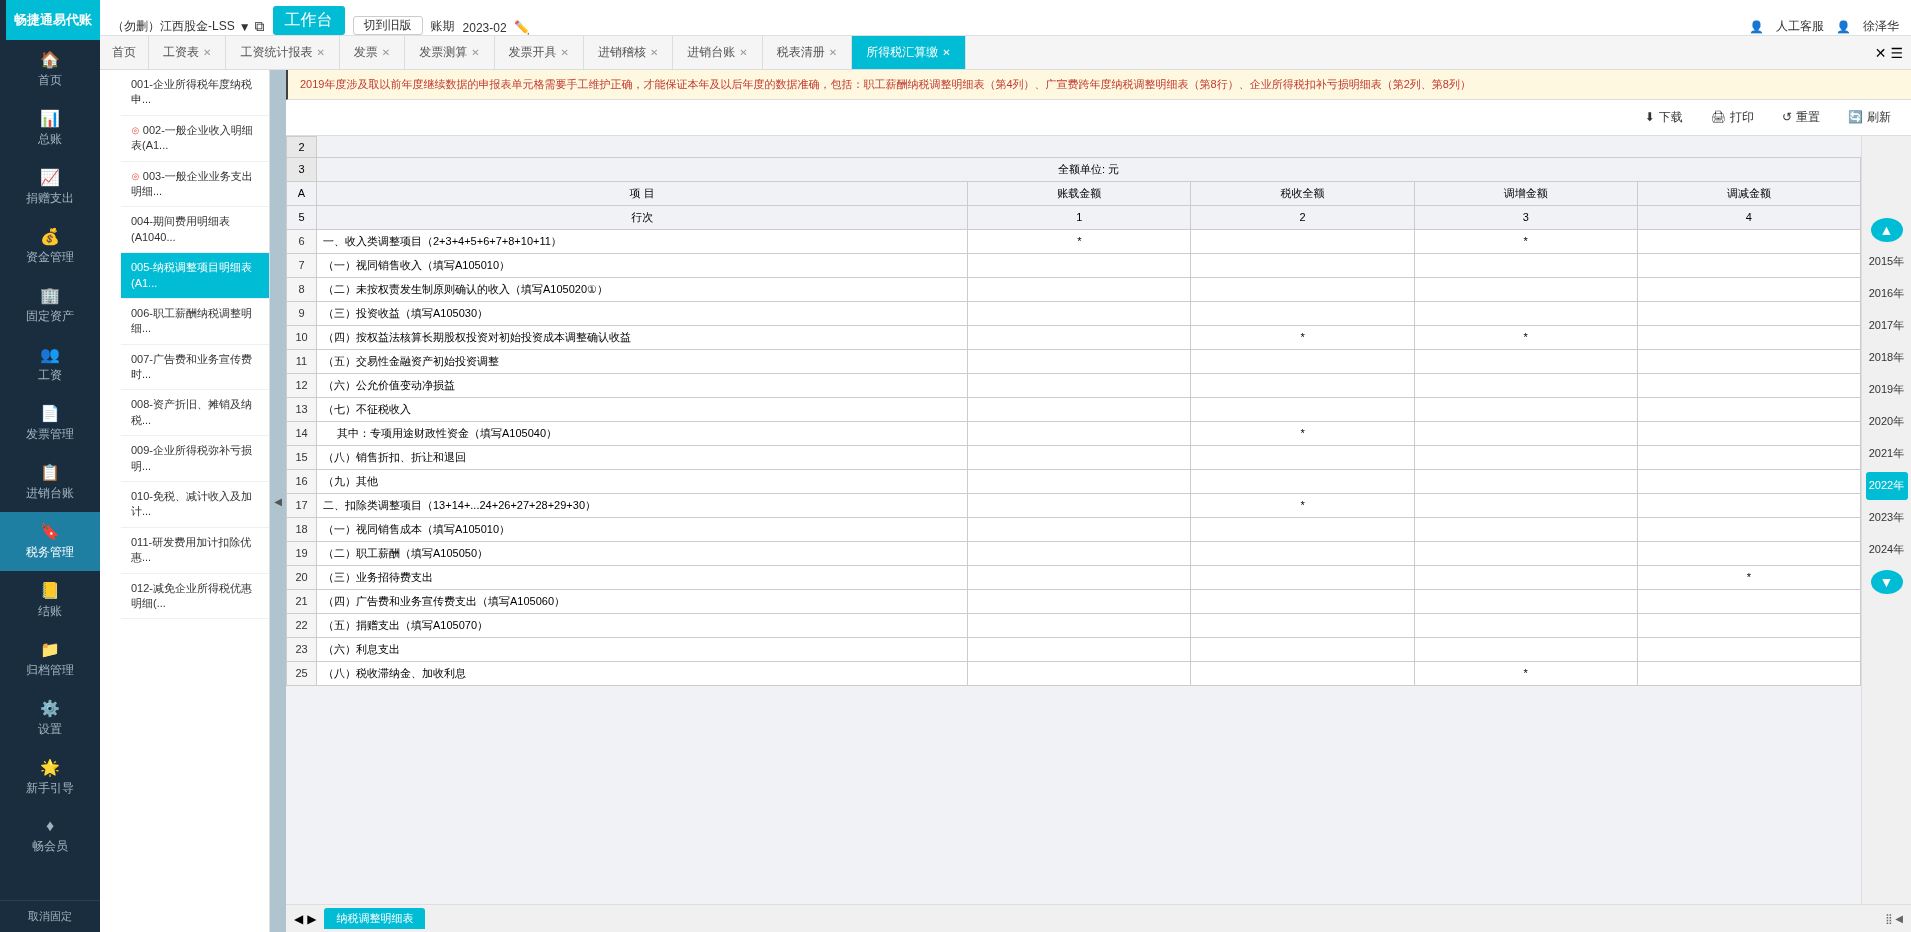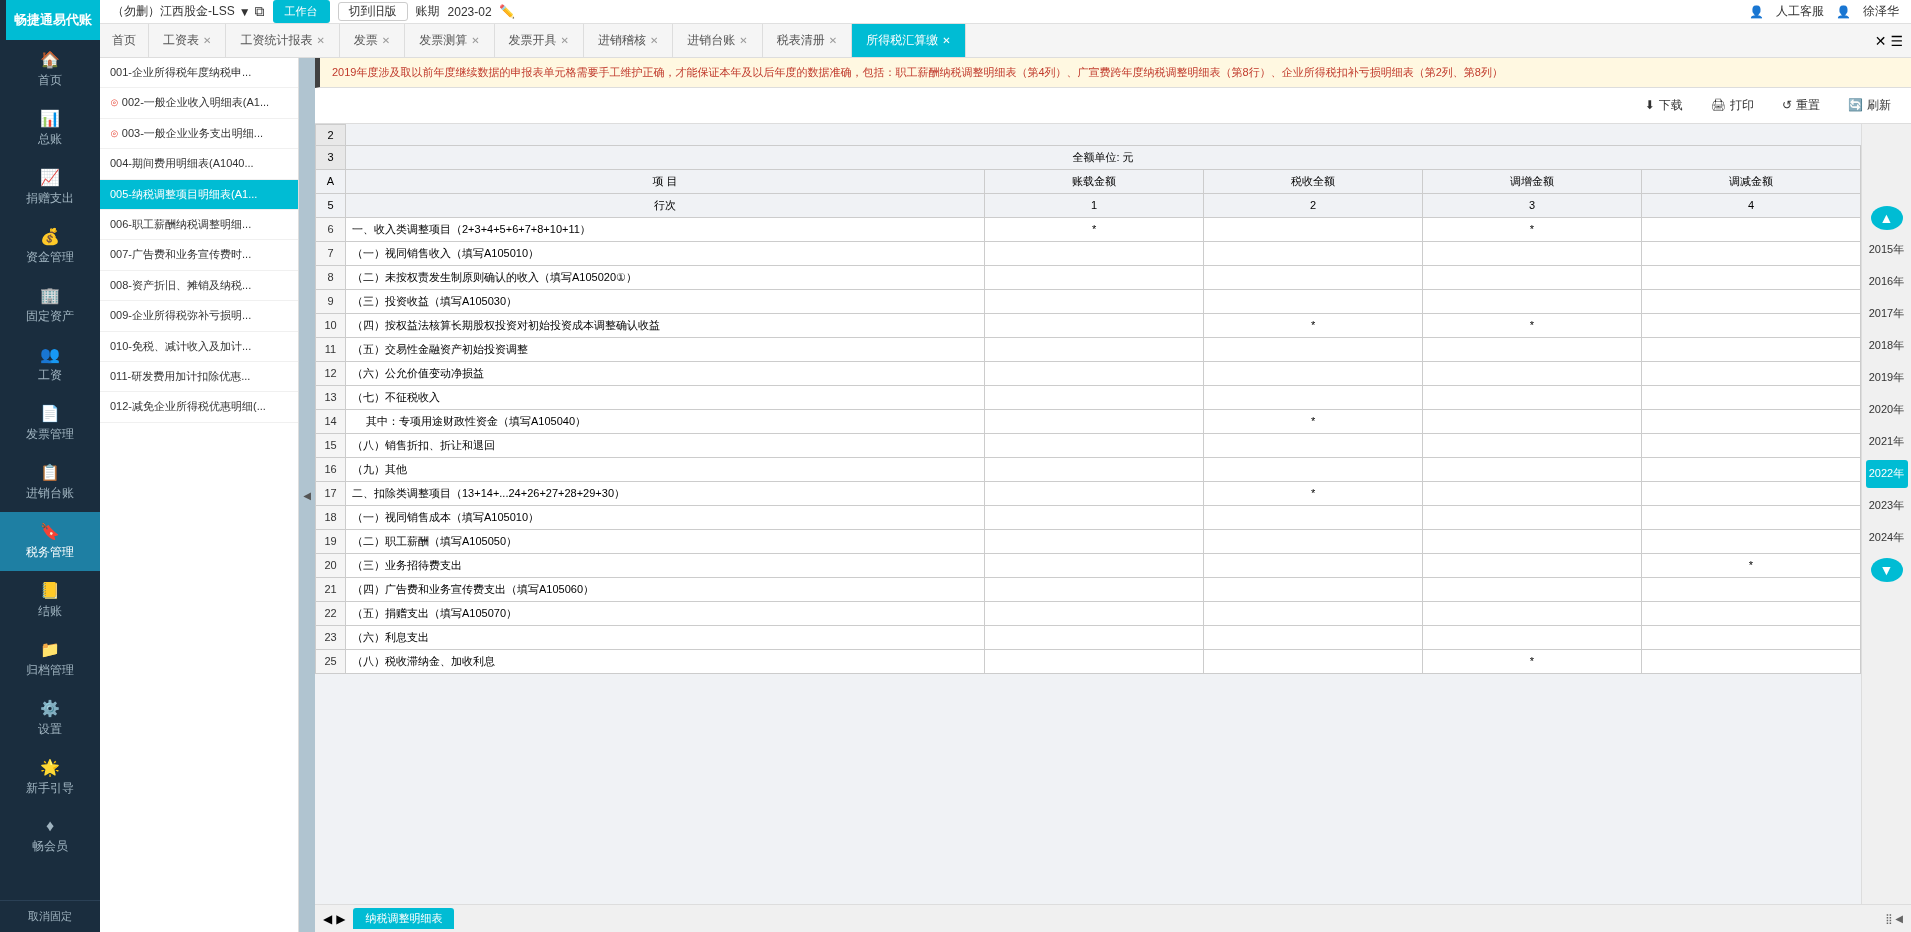--- a/index.html
+++ b/index.html
@@ -10,50 +10,50 @@
     .sidebar-logo { background: #00bcd4; padding: 10px 8px; font-size: 13px; font-weight: bold; color: #fff; text-align: center; height: 40px; display: flex; align-items: center; justify-content: center; margin-left: 6px; }
     .sidebar-item { display: flex; flex-direction: column; align-items: center; padding: 10px 4px; cursor: pointer; color: #a0b4c0; font-size: 12px; gap: 3px; }
     .sidebar-item.active { background: #1e7fa3; color: #fff; }
     .sidebar-item .icon { font-size: 16px; }
     .sidebar-footer { margin-top: auto; padding: 8px 4px; text-align: center; color: #a0b4c0; font-size: 11px; cursor: pointer; border-top: 1px solid #2a4055; }
 
     
     .main { flex: 1; display: flex; flex-direction: column; overflow: hidden; }
 
     
-    .topbar { background: #fff; height: 24px; display: flex; align-items: center; padding: 0 12px; border-bottom: 1px solid #e0e0e0; gap: 8px; flex-shrink: 0; }
+    .topbar { background: #fff; height: 36px; display: flex; align-items: flex-end; padding: 0 12px; border-bottom: 1px solid #e0e0e0; gap: 8px; flex-shrink: 0; }
     .topbar-company { display: flex; align-items: center; gap: 4px; font-size: 12px; color: #333; }
-    .topbar-btn { background: #00bcd4; color: #fff; border: none; border-radius: 3px; padding: 4px 12px; cursor: pointer; font-size: 11px; }
+    .topbar-btn { background: #00bcd4; color: #fff; border: none; border-radius: 3px; padding: 4px 12px; cursor: pointer; font-size: 16px; }
     .topbar-btn-outline { background: #fff; color: #333; border: 1px solid #ccc; border-radius: 3px; padding: 0 10px; cursor: pointer; font-size: 12px; }
     .topbar-period { font-size: 12px; color: #333; }
     .topbar-right { margin-left: auto; display: flex; align-items: center; gap: 12px; font-size: 12px; color: #333; }
 
     
     .nav-tabs { background: #f5f5f5; display: flex; align-items: center; border-bottom: 1px solid #ddd; flex-shrink: 0; overflow-x: auto; }
     .nav-tab { padding: 8px 14px; font-size: 12px; color: #555; cursor: pointer; white-space: nowrap; border-right: 1px solid #ddd; display: flex; align-items: center; gap: 4px; }
     .nav-tab.active { background: #00bcd4; color: #fff; }
     .nav-tab .close-x { color: #999; font-size: 10px; cursor: pointer; }
     .nav-tab.active .close-x { color: #fff; }
     .nav-tab-home { padding: 8px 12px; font-size: 12px; color: #555; cursor: pointer; border-right: 1px solid #ddd; }
     .nav-end-btns { margin-left: auto; display: flex; align-items: center; padding: 0 8px; gap: 4px; }
 
     
     .content { flex: 1; display: flex; overflow: hidden; }
 
     
-    .left-panel { width: 199px; background: #fff; border-right: 1px solid #ddd; overflow-y: auto; flex-shrink: 0; }
+    .left-panel { width: 170px; background: #fff; border-right: 1px solid #ddd; overflow-y: auto; flex-shrink: 0; padding-left: 21px; }
     .left-panel-item { padding: 7px 10px; font-size: 11px; color: #333; cursor: pointer; border-bottom: 1px solid #f0f0f0; line-height: 1.4; }
     .left-panel-item.active { background: #00bcd4; color: #fff; }
     .left-panel-item .item-prefix { color: #e74c3c; font-size: 11px; }
 
     
     .right-content { flex: 1; display: flex; flex-direction: column; overflow: hidden; position: relative; }
 
     
-    .warning-bar { background: #fff8e1; border-left: 5px solid #404040; padding: 6px 12px; font-size: 11px; color: #c0392b; line-height: 1.5; flex-shrink: 0; border-bottom: 1px solid #ddd; }
+    .warning-bar { background: #fff8e1; border-left: 2px solid #404040; padding: 6px 12px; font-size: 11px; color: #c0392b; line-height: 1.5; flex-shrink: 0; border-bottom: 1px solid #ddd; }
 
     
     .toolbar { display: flex; align-items: center; justify-content: flex-end; padding: 6px 12px; background: #fff; border-bottom: 1px solid #ddd; gap: 12px; flex-shrink: 0; }
     .toolbar-btn { display: flex; align-items: center; gap: 4px; font-size: 12px; color: #333; cursor: pointer; padding: 3px 8px; }
 
     
     .spreadsheet-wrapper { flex: 1; display: flex; overflow: hidden; }
     .spreadsheet-main { flex: 1; overflow: auto; }
     .spreadsheet-side { width: 50px; background: #f0f0f0; border-left: 1px solid #ddd; display: flex; flex-direction: column; align-items: center; padding-top: 80px; gap: 4px; overflow: hidden; }
     .year-btn { width: 42px; height: 28px; display: flex; align-items: center; justify-content: center; font-size: 11px; color: #333; cursor: pointer; border-radius: 3px; }

